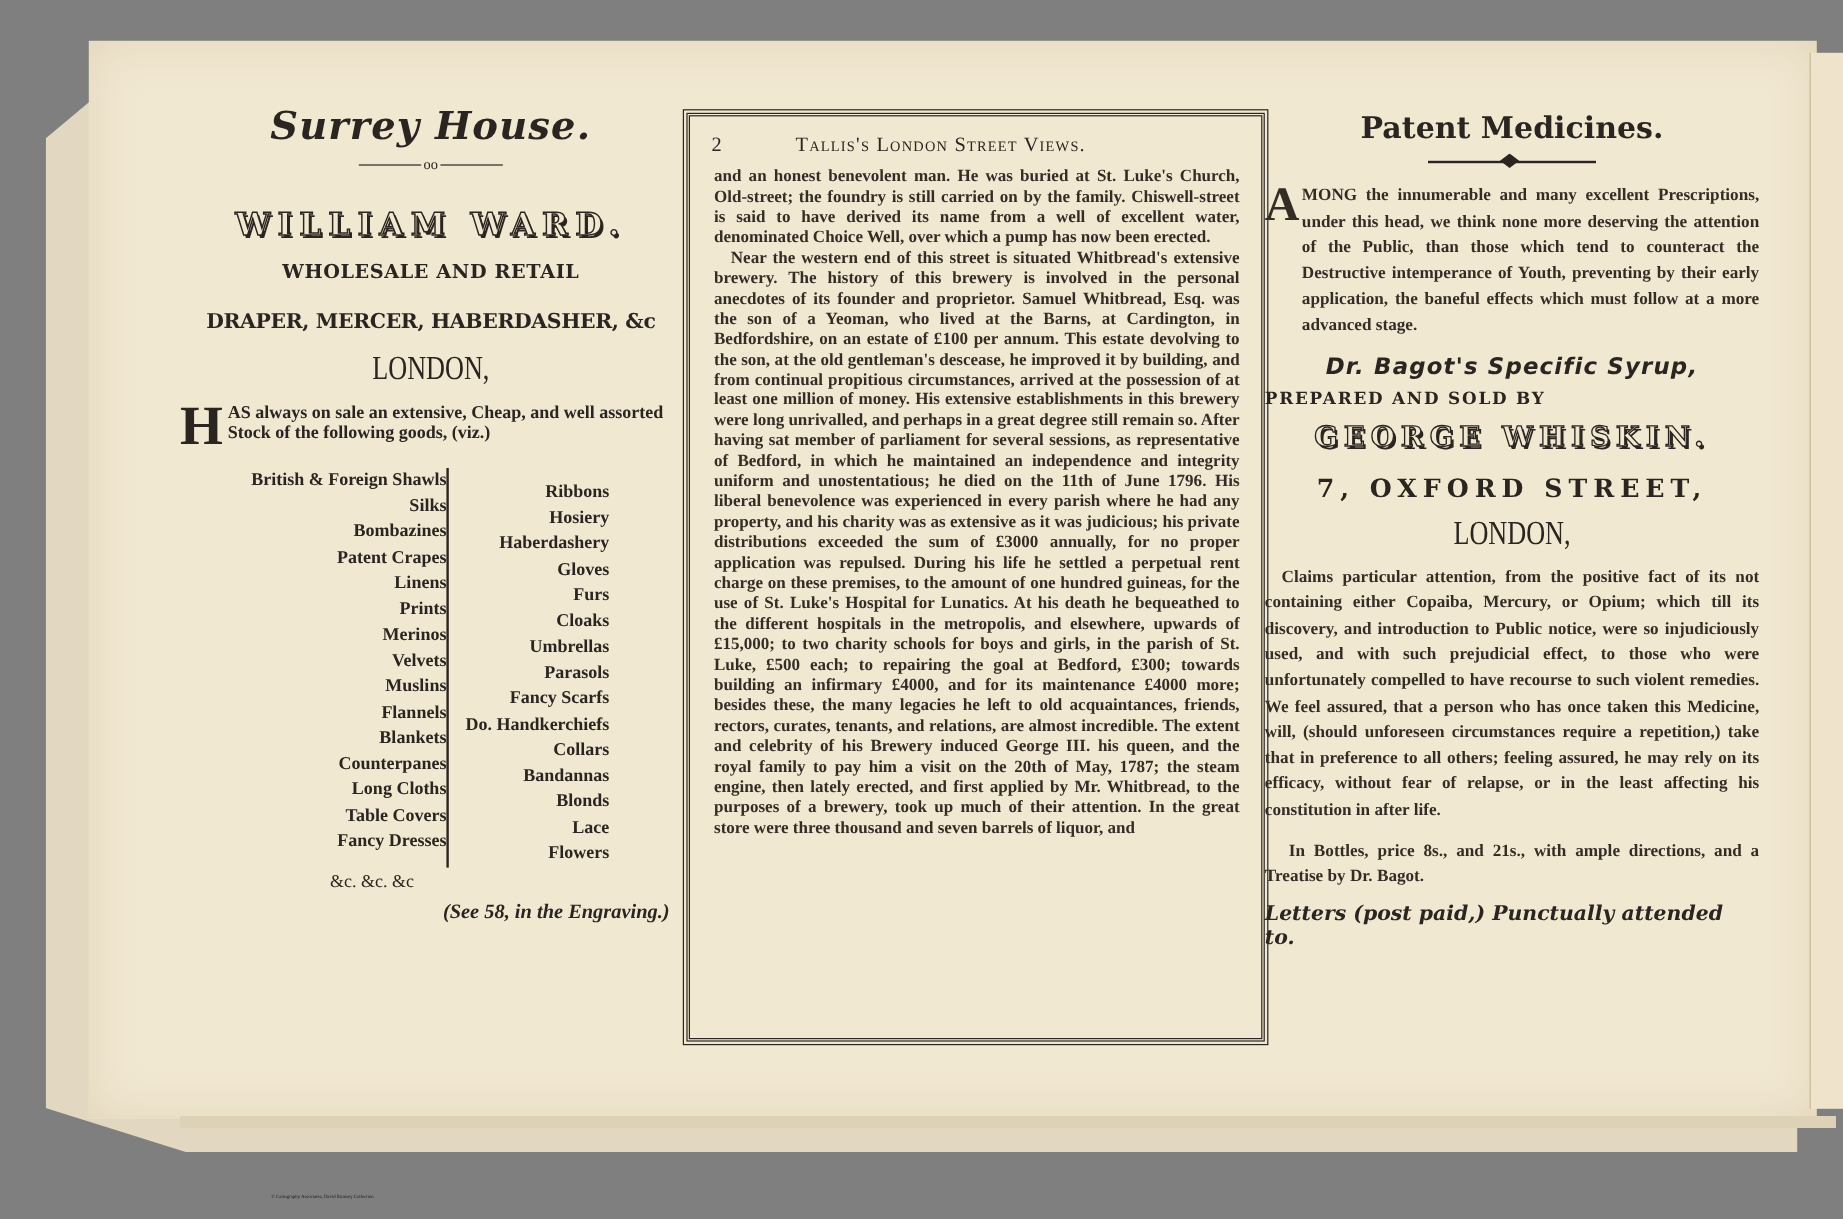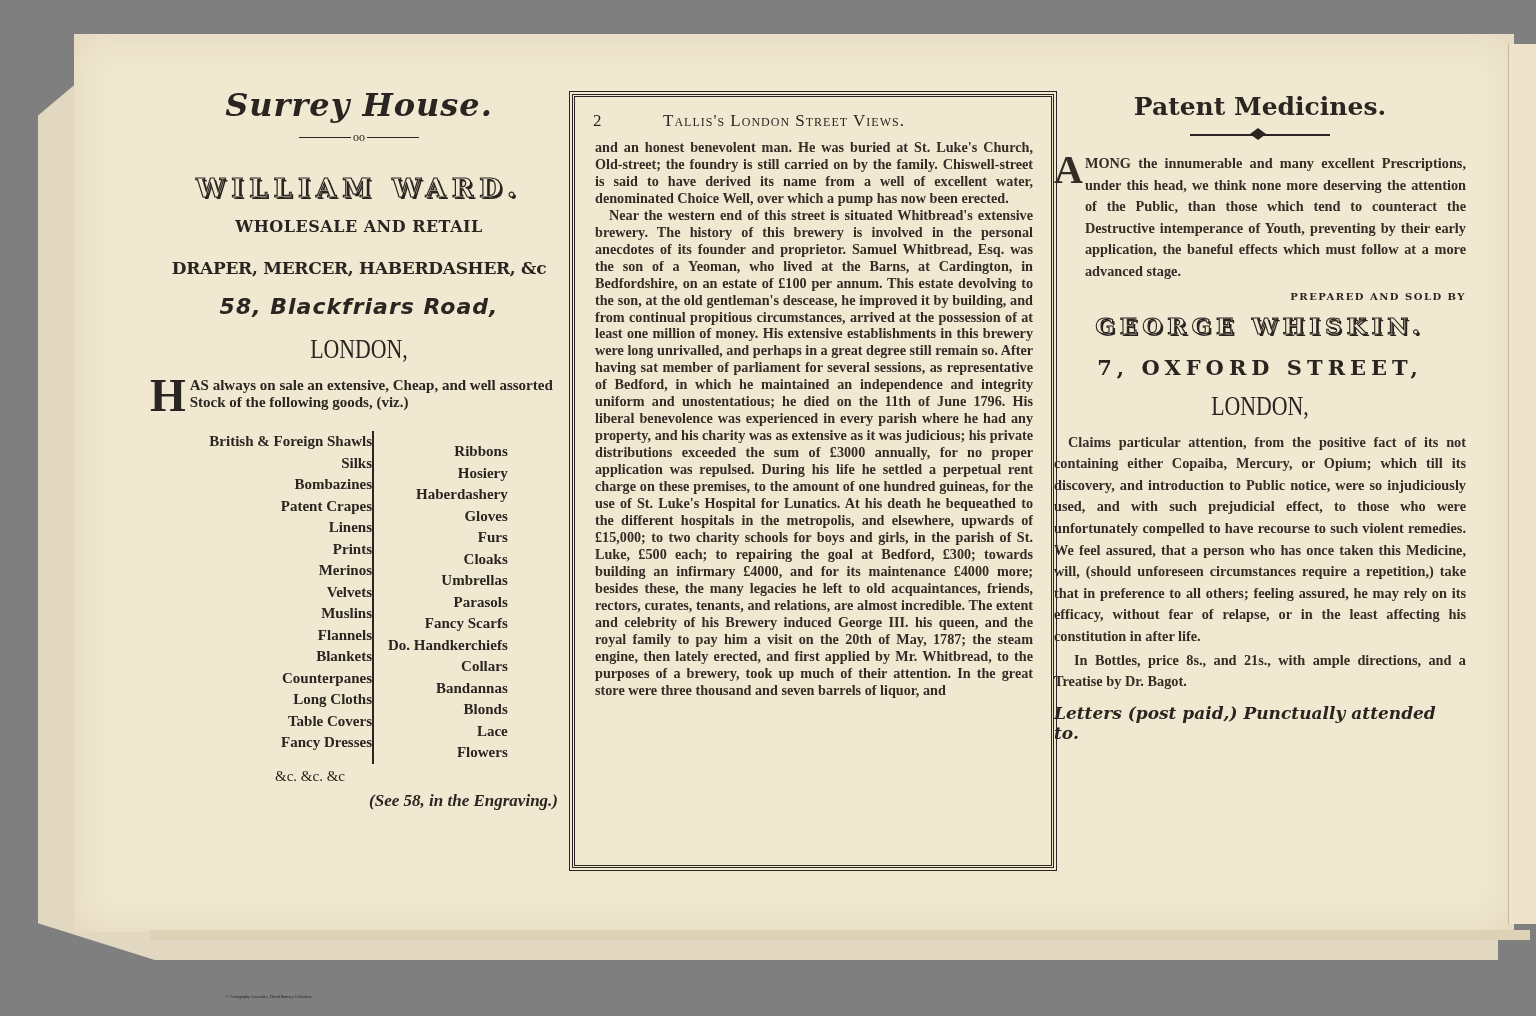--- a/index.html
+++ b/index.html
@@ -70,48 +70,47 @@
   
   .right-ad { position:absolute; left:1054px; top:92px; width:412px; }
   .pm-title { text-align:center; font-family:"DejaVu Serif", serif; font-weight:bold; font-size:25px; }
   .diamond-rule { margin:10px auto 0; width:140px; height:8px; position:relative; }
   .diamond-rule .ln { position:absolute; top:3px; left:0; right:0; border-top:2px solid #2a2520; }
   .diamond-rule .dm { position:absolute; left:60px; top:-3px; width:16px; height:12px; background:#2a2520; clip-path:polygon(0 50%,50% 0,100% 50%,50% 100%); }
   .right-body { font-size:14.3px; line-height:21.6px; text-align:justify; font-weight:bold; color:#342d25; }
   .right-intro { display:flex; margin-top:14px; }
   .right-intro .dropcap { font-size:40px; line-height:34px; margin-right:2px; }
   .syrup { text-align:center; font-family:"DejaVu Sans", sans-serif; font-weight:bold; font-style:italic; font-size:19px; margin-top:12px; letter-spacing:1px; }
-  .prep { text-align:right; font-family:"DejaVu Serif", serif; font-weight:bold; font-size:10px; letter-spacing:1.5px; margin-top:8px; }
+  .prep { text-align:left; font-family:"DejaVu Serif", serif; font-weight:bold; font-size:14px; letter-spacing:1.5px; margin-top:8px; }
   .whiskin { text-align:center; font-family:"DejaVu Serif", serif; font-weight:bold; font-size:23px; letter-spacing:5px;
     color:#f1e8d2; -webkit-text-stroke:1.1px #2a2520; text-shadow:2px 2px 0 #2a2520; margin-top:10px; }
   .oxford { text-align:center; font-family:"DejaVu Serif", serif; font-weight:bold; font-size:21px; letter-spacing:5px; margin-top:16px; }
   .r-london { text-align:center; font-size:28px; transform:scaleX(0.78); margin-top:10px; }
   .claims { margin-top:10px; text-indent:14px; }
-  .bottles { text-indent:20px; margin-top:2px;font-family:Liberation Serif, serif; }
+  .bottles { text-indent:20px; margin-top:12px;font-family:Liberation Serif, serif; }
   .letters { font-family:"DejaVu Serif", serif; font-style:italic; font-weight:bold; font-size:17px; margin-top:10px; }
 </style>
 </head>
 <body>
 
 <div class="sheet-back"></div>
 <div class="page"></div>
 <div class="page-right-strip"></div>
 <div class="bottom-edge"></div>
 
 <section class="left-ad">
   <div class="bl-title">Surrey House.</div>
   <div class="rule-oo">
     <span class="ln"></span>
     <span>oo</span>
     <span class="ln"></span>
   </div>
   <div class="outline-name">WILLIAM WARD.</div>
   <div class="caps-sm">WHOLESALE AND RETAIL</div>
   <div class="caps-md">DRAPER, MERCER, HABERDASHER, &amp;c</div>
-  <div class="italic-heavy">58, Blackfriars Road,</div>
   <div class="london">LONDON,</div>
   <div class="intro">
     <span class="dropcap">H</span>
     <span>AS always on sale an extensive, Cheap, and well assorted Stock of the following goods, (viz.)</span>
   </div>
   <div class="goods">
     <div class="col1" id="goods-col1">
         <div>British &amp; Foreign Shawls</div>
         <div>Silks</div>
         <div>Bombazines</div>
@@ -166,20 +165,21 @@
   <div class="diamond-rule">
     <span class="ln"></span>
       <span class="dm"></span>
   </div>
   <div class="right-body">
     <div class="right-intro">
       <span class="dropcap">A</span>
       <span>MONG the innumerable and many excellent Prescriptions, under this head, we think none more deserving the attention of the Public, than those which tend to counteract the Destructive intemperance of Youth, preventing by their early application, the baneful effects which must follow at a more advanced stage.</span>
     </div>
   </div>
+  <div class="syrup">Dr. Bagot's Specific Syrup,</div>
   <div class="prep">PREPARED AND SOLD BY</div>
   <div class="whiskin">GEORGE WHISKIN.</div>
   <div class="oxford">7, OXFORD STREET,</div>
   <div class="r-london">LONDON,</div>
   <div class="right-body">
     <div class="claims">Claims particular attention, from the positive fact of its not containing either Copaiba, Mercury, or Opium; which till its discovery, and introduction to Public notice, were so injudiciously used, and with such prejudicial effect, to those who were unfortunately compelled to have recourse to such violent remedies. We feel assured, that a person who has once taken this Medicine, will, (should unforeseen circumstances require a repetition,) take that in preference to all others; feeling assured, he may rely on its efficacy, without fear of relapse, or in the least affecting his constitution in after life.</div>
     <div class="bottles">In Bottles, price 8s., and 21s., with ample directions, and a Treatise by Dr. Bagot.</div>
   </div>
   <div class="letters">Letters (post paid,) Punctually attended to.</div>
 </section>

